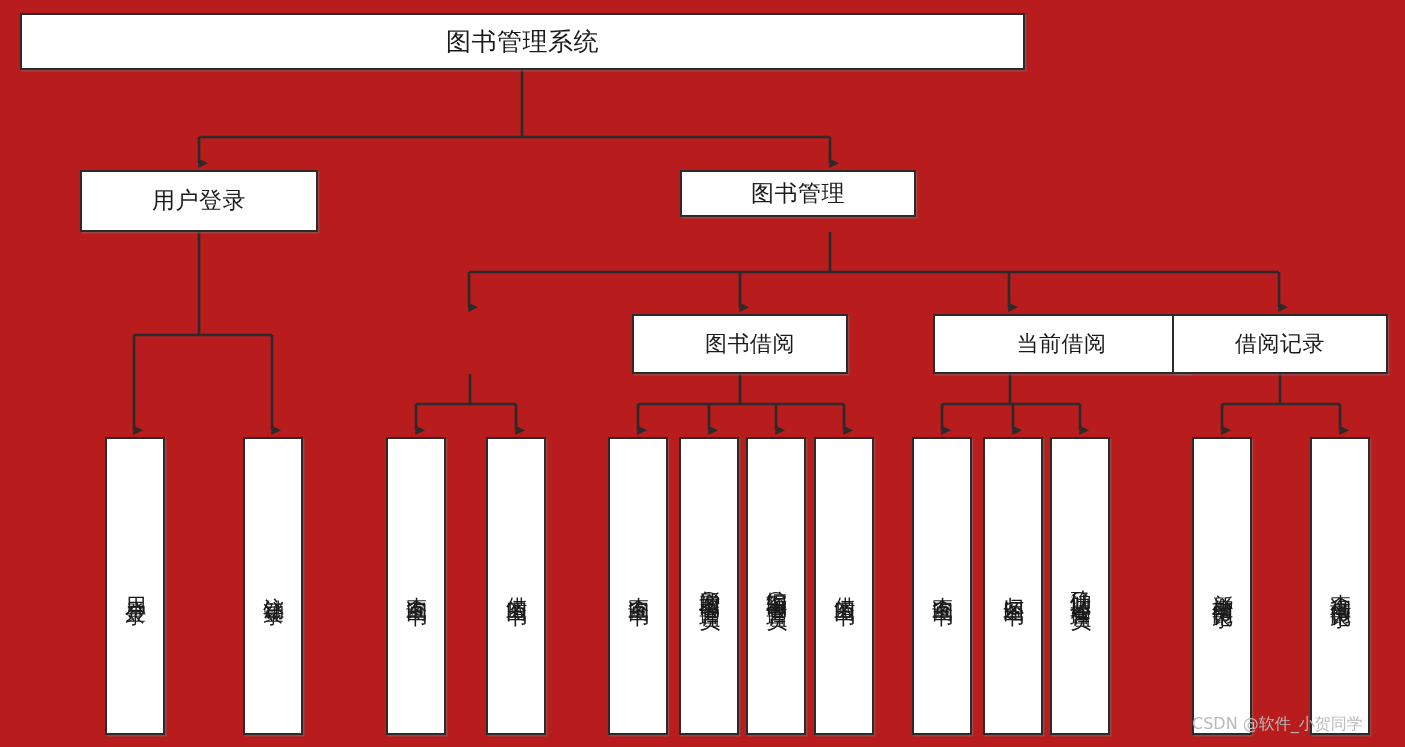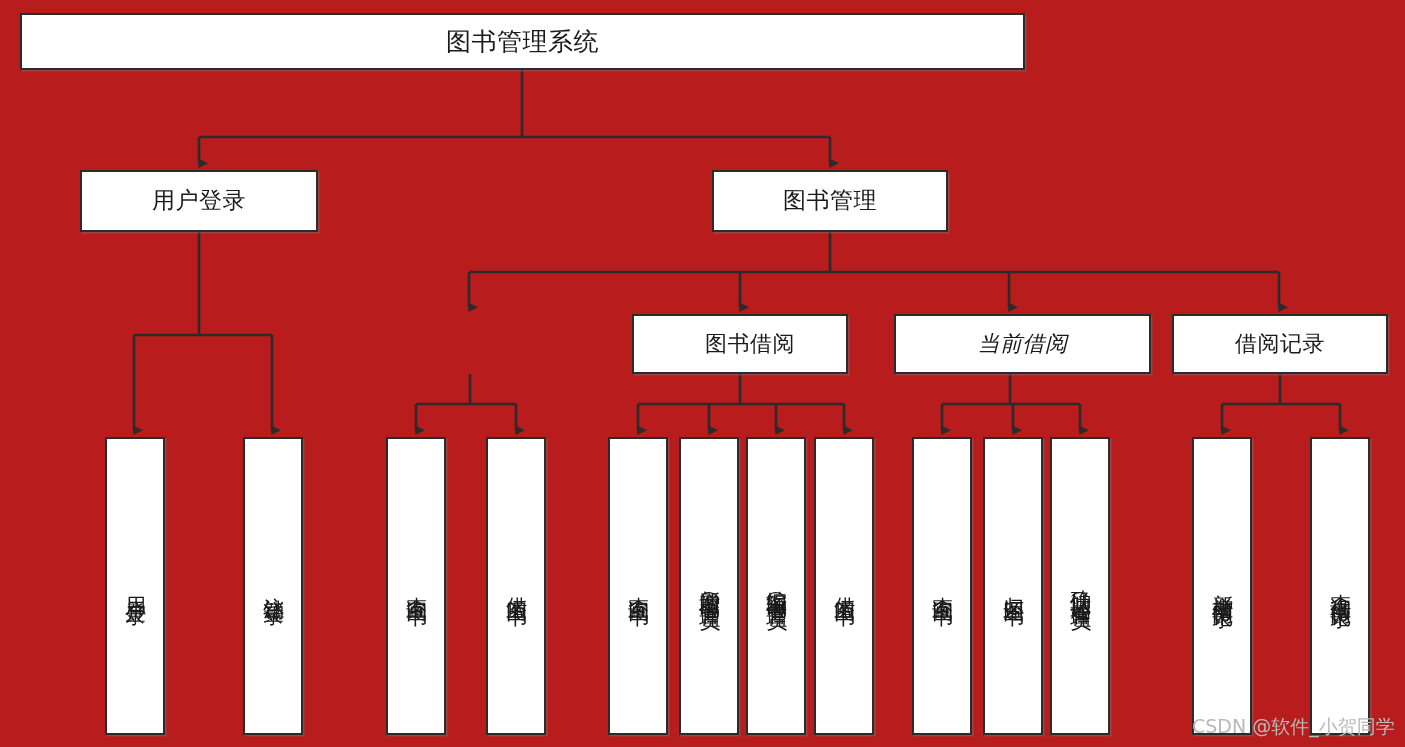--- a/index.html
+++ b/index.html
@@ -55,21 +55,21 @@
   }
   .leaf {
     align-items: center;
     justify-content: center;
     padding: 4px 0;
   }
   .watermark {
     position: absolute;
     left: 1192px;
     top: 714px;
-    font-size: 19px;
+    font-size: 16px;
     color: #b9b9b9;
     white-space: nowrap;
     font-family: "DejaVu Sans", "Liberation Sans", sans-serif;
   }
 </style>
 </head>
 <body>
 
 <div id="canvas">
 
@@ -124,28 +124,28 @@
     </g>
   </svg>
 
   <div class="node tier-root" style="left:20px; top:13px; width:1005px; height:57px;">
     <span class="node-label">图书管理系统</span>
   </div>
 
   <div class="node tier-1" style="left:80px; top:170px; width:238px; height:62px;">
     <span class="node-label">用户登录</span>
   </div>
-  <div class="node tier-1" style="left:712px; top:170px; width:236px; height:62px;">
+  <div class="node tier-1" style="left:680px; top:170px; width:236px; height:47px;">
     <span class="node-label">图书管理</span>
   </div>
 
   <div class="node tier-2" style="left:632px; top:314px; width:216px; height:60px;padding-left:20px;">
     <span class="node-label">图书借阅</span>
   </div>
-  <div class="node tier-2" style="left:894px; top:314px; width:257px; height:60px;font-style:italic;">
+  <div class="node tier-2" style="left:933px; top:314px; width:257px; height:60px;">
     <span class="node-label">当前借阅</span>
   </div>
   <div class="node tier-2" style="left:1172px; top:314px; width:216px; height:60px;justify-content:center;">
     <span class="node-label">借阅记录</span>
   </div>
 
   <div class="node leaf" style="left:105px; top:437px; width:60px; height:298px;">
     <span class="node-label">用户登录</span>
   </div>
   <div class="node leaf" style="left:243px; top:437px; width:60px; height:298px;">

